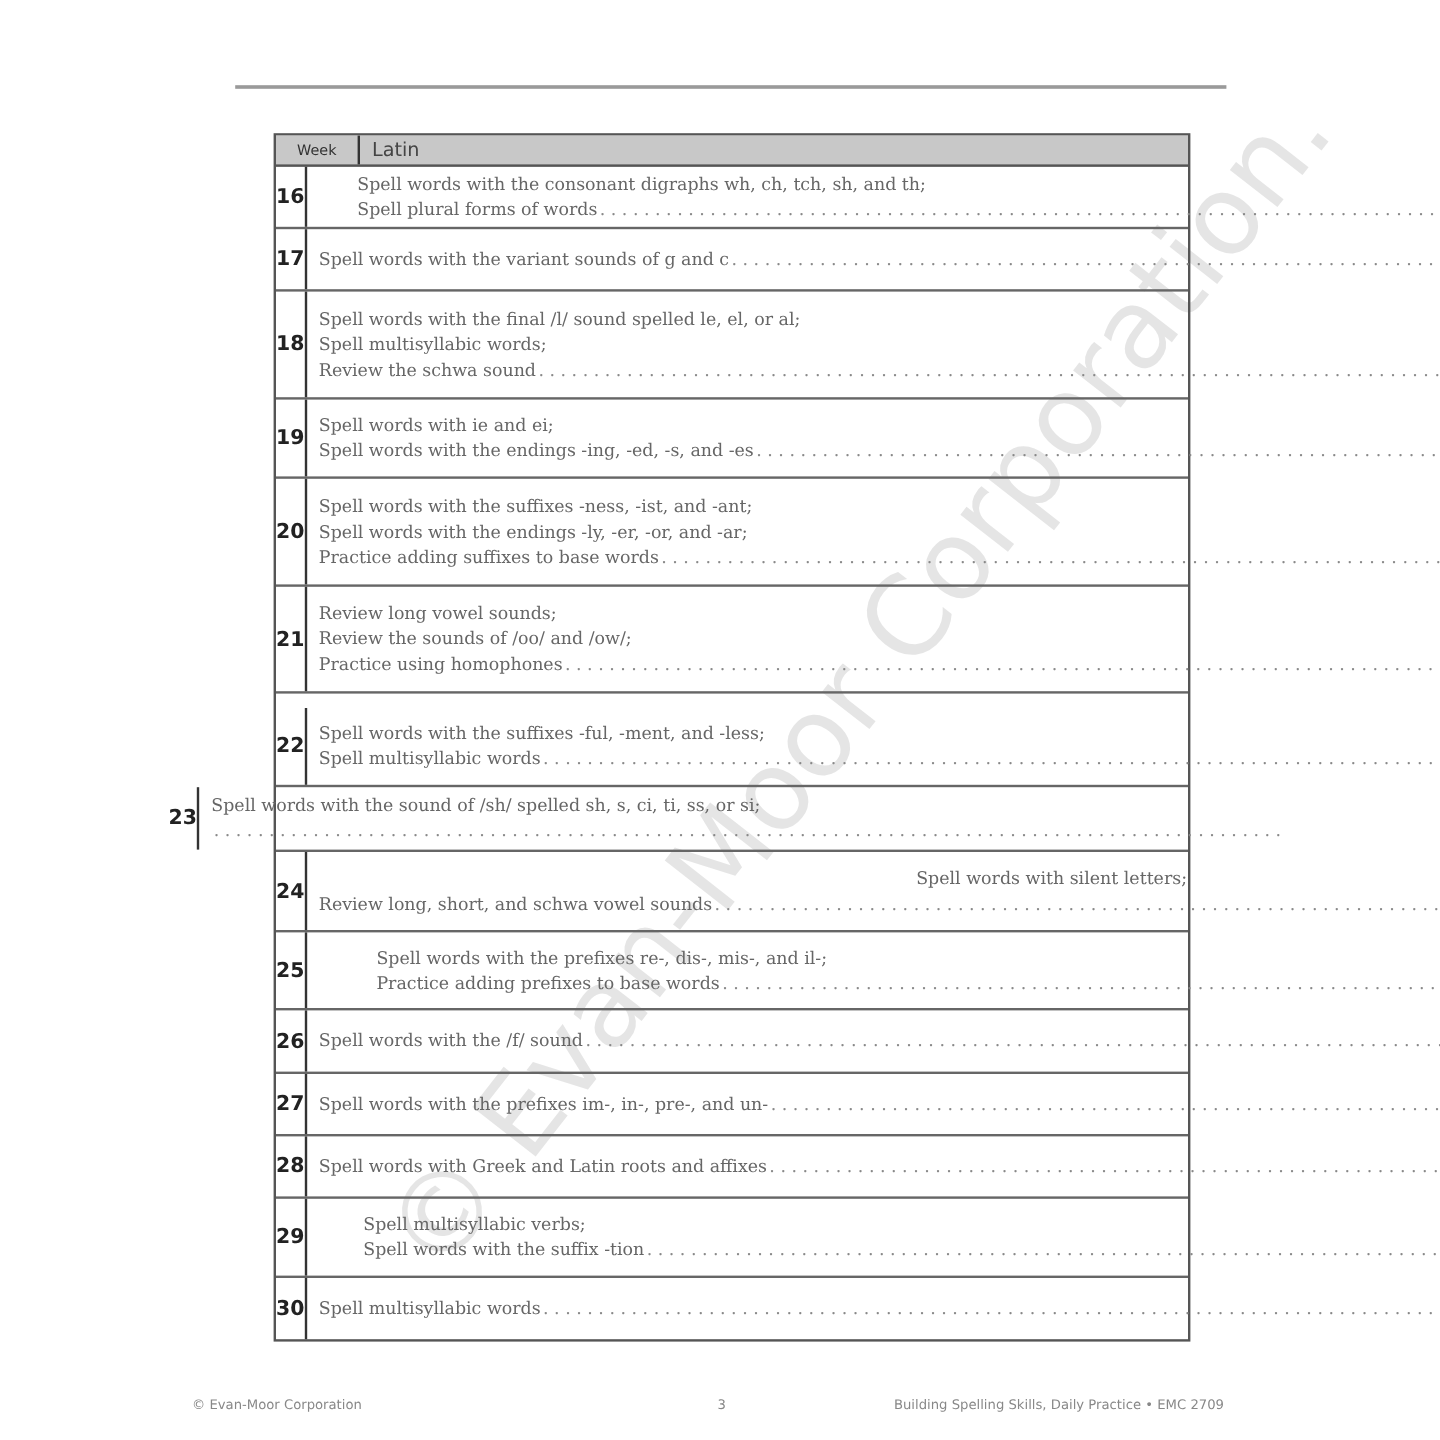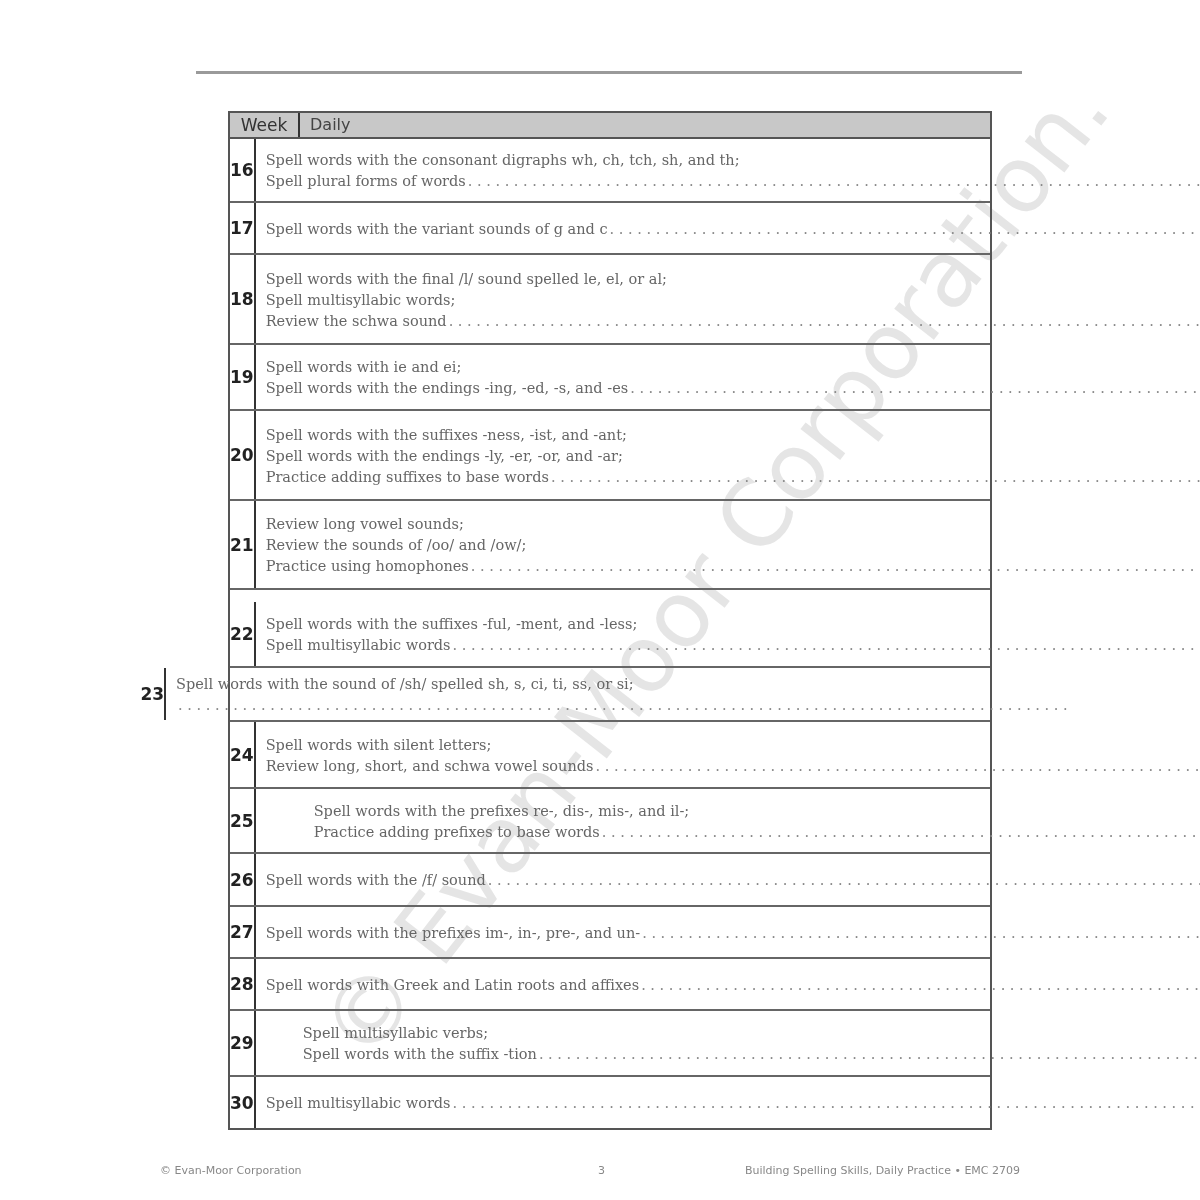--- a/index.html
+++ b/index.html
@@ -3,21 +3,21 @@
 <meta charset="utf-8">
 <style>
   html, body { margin:0; padding:0; background:#ffffff; }
   body { width:1200px; height:1200px; position:relative; overflow:hidden;
          font-family:"DejaVu Serif", serif; color:#555; }
   .top-rule { position:absolute; left:196px; top:71px; width:826px; height:3px; background:#9a9a9a; }
   .toc { position:absolute; left:228px; top:111px; width:760px;
          border:2px solid #555; border-collapse:collapse; }
   .hdr { display:flex; height:24px; background:#c8c8c8; border-bottom:2px solid #555; }
   .hdr .wk { width:68px; border-right:2px solid #333; font-family:"DejaVu Sans", sans-serif;
-             font-size:17px; color:#333; text-align:center; line-height:24px; }
+             font-size:12px; color:#333; text-align:center; line-height:24px; }
   .hdr .fc { flex:1; padding-left:10px; font-family:"DejaVu Sans", sans-serif; font-size:16px;
              color:#444; line-height:24px; }
   .row { display:flex; border-bottom:2px solid #666; box-sizing:border-box; }
   .row:last-child { border-bottom:none; }
   .row .wk { width:68px; border-right:2px solid #333; display:flex; align-items:center;
              justify-content:center; font-family:"DejaVu Sans", sans-serif; font-weight:bold;
              font-size:17px; color:#222; }
   .row .fc { flex:1; padding:8px 10px 6px 10px; display:flex; flex-direction:column;
              justify-content:center; }
   .line { font-size:14.5px; line-height:21px; color:#666; white-space:nowrap; }
@@ -33,24 +33,24 @@
 </head>
 <body>
 
 <div class="top-rule"></div>
 
 <div class="watermark">© Evan-Moor Corporation.</div>
 
 <div class="toc">
   <div class="hdr">
     <div class="wk">Week</div>
-    <div class="fc">Daily</div>
+    <div class="fc">Latin</div>
   </div>
   <div id="rows">
-      <div class="row" style="height: 64px;">
+      <div class="row" style="height: 52px; gap: 32px;">
         <div class="wk">16</div>
         <div class="fc">
           <div class="line">Spell words with the consonant digraphs wh, ch, tch, sh, and th;</div>
           <div class="line last">
             <span class="txt">Spell plural forms of words</span>
             <span class="dots"></span>
           </div>
         </div>
       </div>
       <div class="row" style="height: 52px;">
@@ -117,21 +117,21 @@
       </div>
       <div class="row" style="height: 54px; justify-content: center;">
         <div class="wk">23</div>
         <div class="fc">
           <div class="line">Spell words with the sound of /sh/ spelled sh, s, ci, ti, ss, or si;</div>
           <div class="line last">
             <span class="dots"></span>
           </div>
         </div>
       </div>
-      <div class="row" style="height: 67px;">
+      <div class="row" style="height: 67px; text-align: center;">
         <div class="wk">24</div>
         <div class="fc">
           <div class="line">Spell words with silent letters;</div>
           <div class="line last">
             <span class="txt">Review long, short, and schwa vowel sounds</span>
             <span class="dots"></span>
           </div>
         </div>
       </div>
       <div class="row" style="height: 65px; gap: 48px;">

